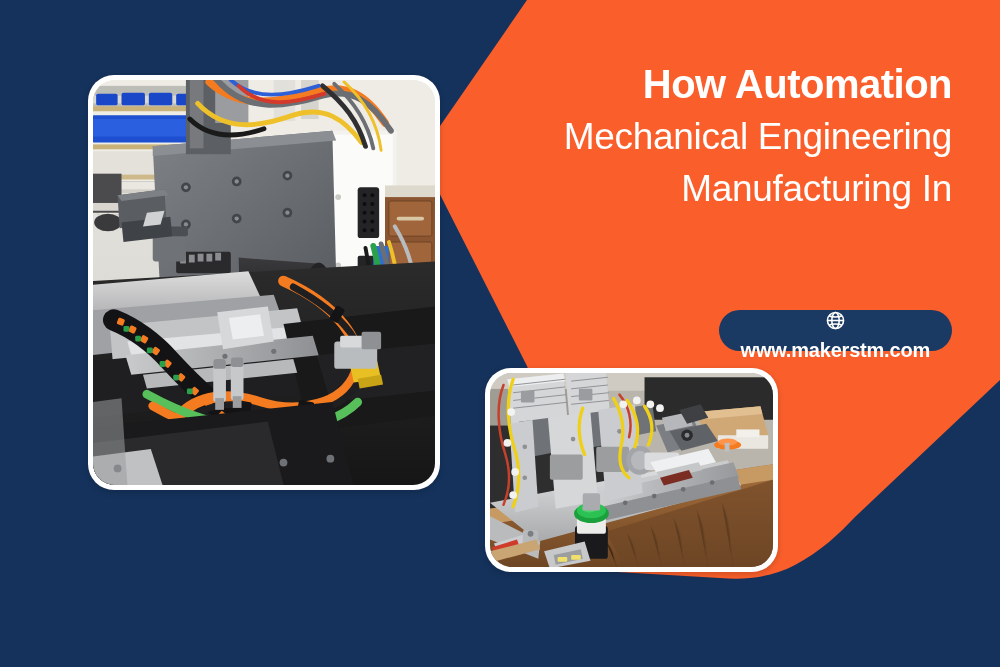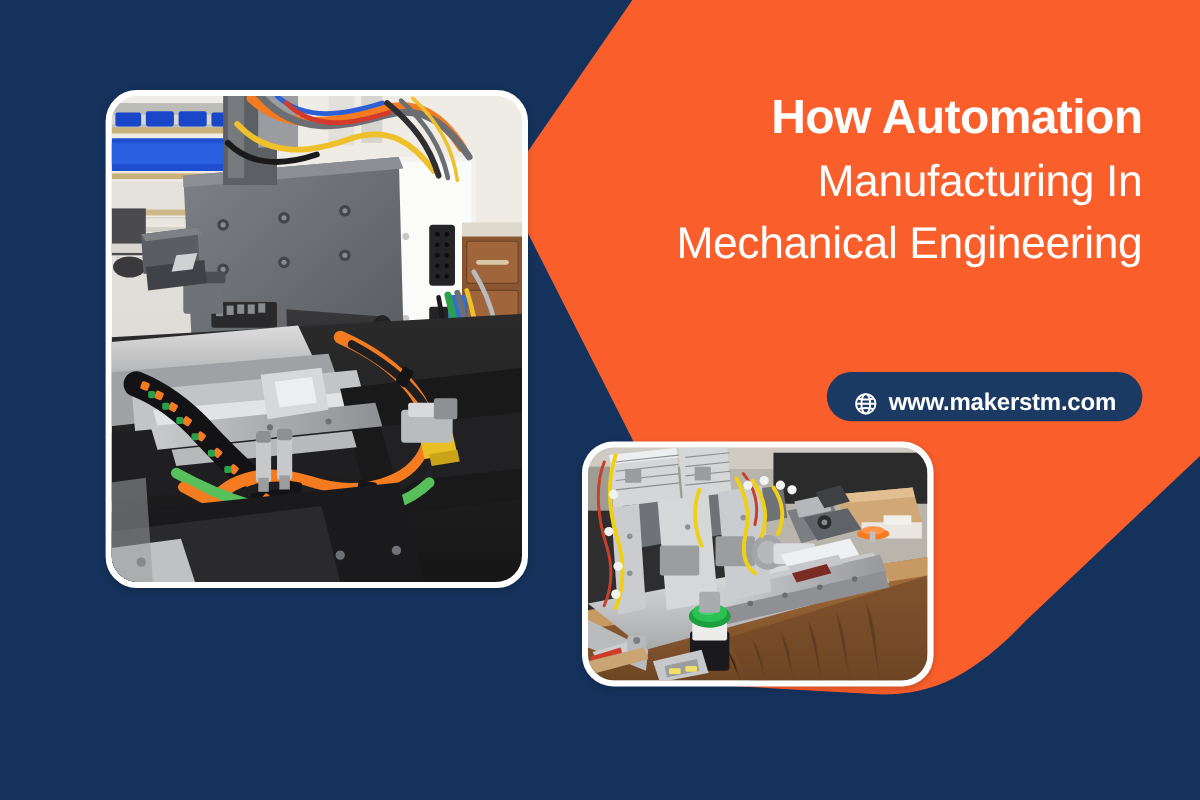--- a/index.html
+++ b/index.html
@@ -33,21 +33,21 @@
     position:relative;
   }
   #photo-machine{ left:88px; top:75px; width:352px; height:415px; }
   #photo-fixture{ left:485px; top:368px; width:293px; height:204px; }
 
   .photo-svg{ display:block; width:100%; height:100%; }
 
   
   .text-block{
     position:absolute;
-    left:470px; top:76px; width:482px;
+    left:470px; top:62px; width:482px;
     text-align:right;
     z-index:5;
   }
   .headline{
     color:#ffffff;
     font-weight:bold;
     font-size:40px;
     line-height:1.12;
     letter-spacing:-0.5px;
     white-space:nowrap;
@@ -63,23 +63,25 @@
   }
 
   
   .url-badge{
     position:absolute;
     right:48px; top:310px;
     background:#1b3a63;
     border-radius:22px;
     height:41px;
     display:flex;
+    align-items:center;
     gap:9px;
-    padding:16px 22px;
+    padding:0 22px;
     z-index:6;
+    flex-direction:column;
   }
   .url-badge .label{
     color:#ffffff;
     font-size:20px;
     font-weight:bold;
     letter-spacing:-0.2px;
     line-height:1;
   }
   .globe-icon{ width:21px; height:21px; display:block; flex:0 0 auto; }
 </style>
@@ -499,22 +501,22 @@
           <rect x="84" y="190" width="10" height="5" rx="1"></rect>
         </g>
 
         <path d="M0 186 L48 174 L52 184 L0 198 Z" fill="#caa574"></path>
       </svg>
     </div>
   </div>
 
   <div class="text-block">
     <div class="headline">How Automation</div>
+    <div class="subhead">Mechanical Engineering</div>
     <div class="subhead">Manufacturing In</div>
-    <div class="subhead">Mechanical Engineering</div>
   </div>
 
   <div class="url-badge">
     <svg class="globe-icon" viewBox="0 0 24 24" fill="none" stroke="#ffffff" stroke-width="1.8" aria-hidden="true">
       <circle cx="12" cy="12" r="9.2"></circle>
       <ellipse cx="12" cy="12" rx="4.2" ry="9.2"></ellipse>
       <path d="M2.8 12 H21.2"></path>
       <path d="M4.6 6.6 C7.5 8.4 16.5 8.4 19.4 6.6"></path>
       <path d="M4.6 17.4 C7.5 15.6 16.5 15.6 19.4 17.4"></path>
     </svg>

